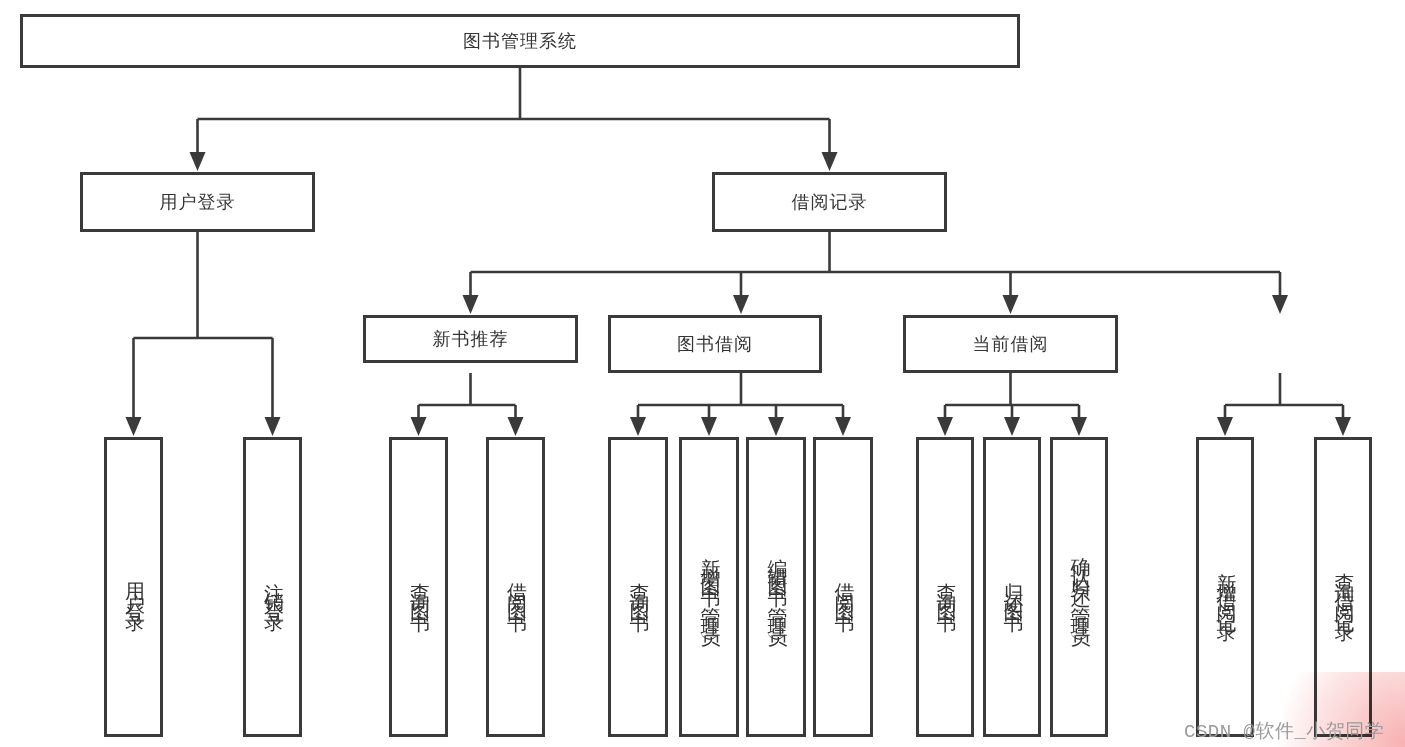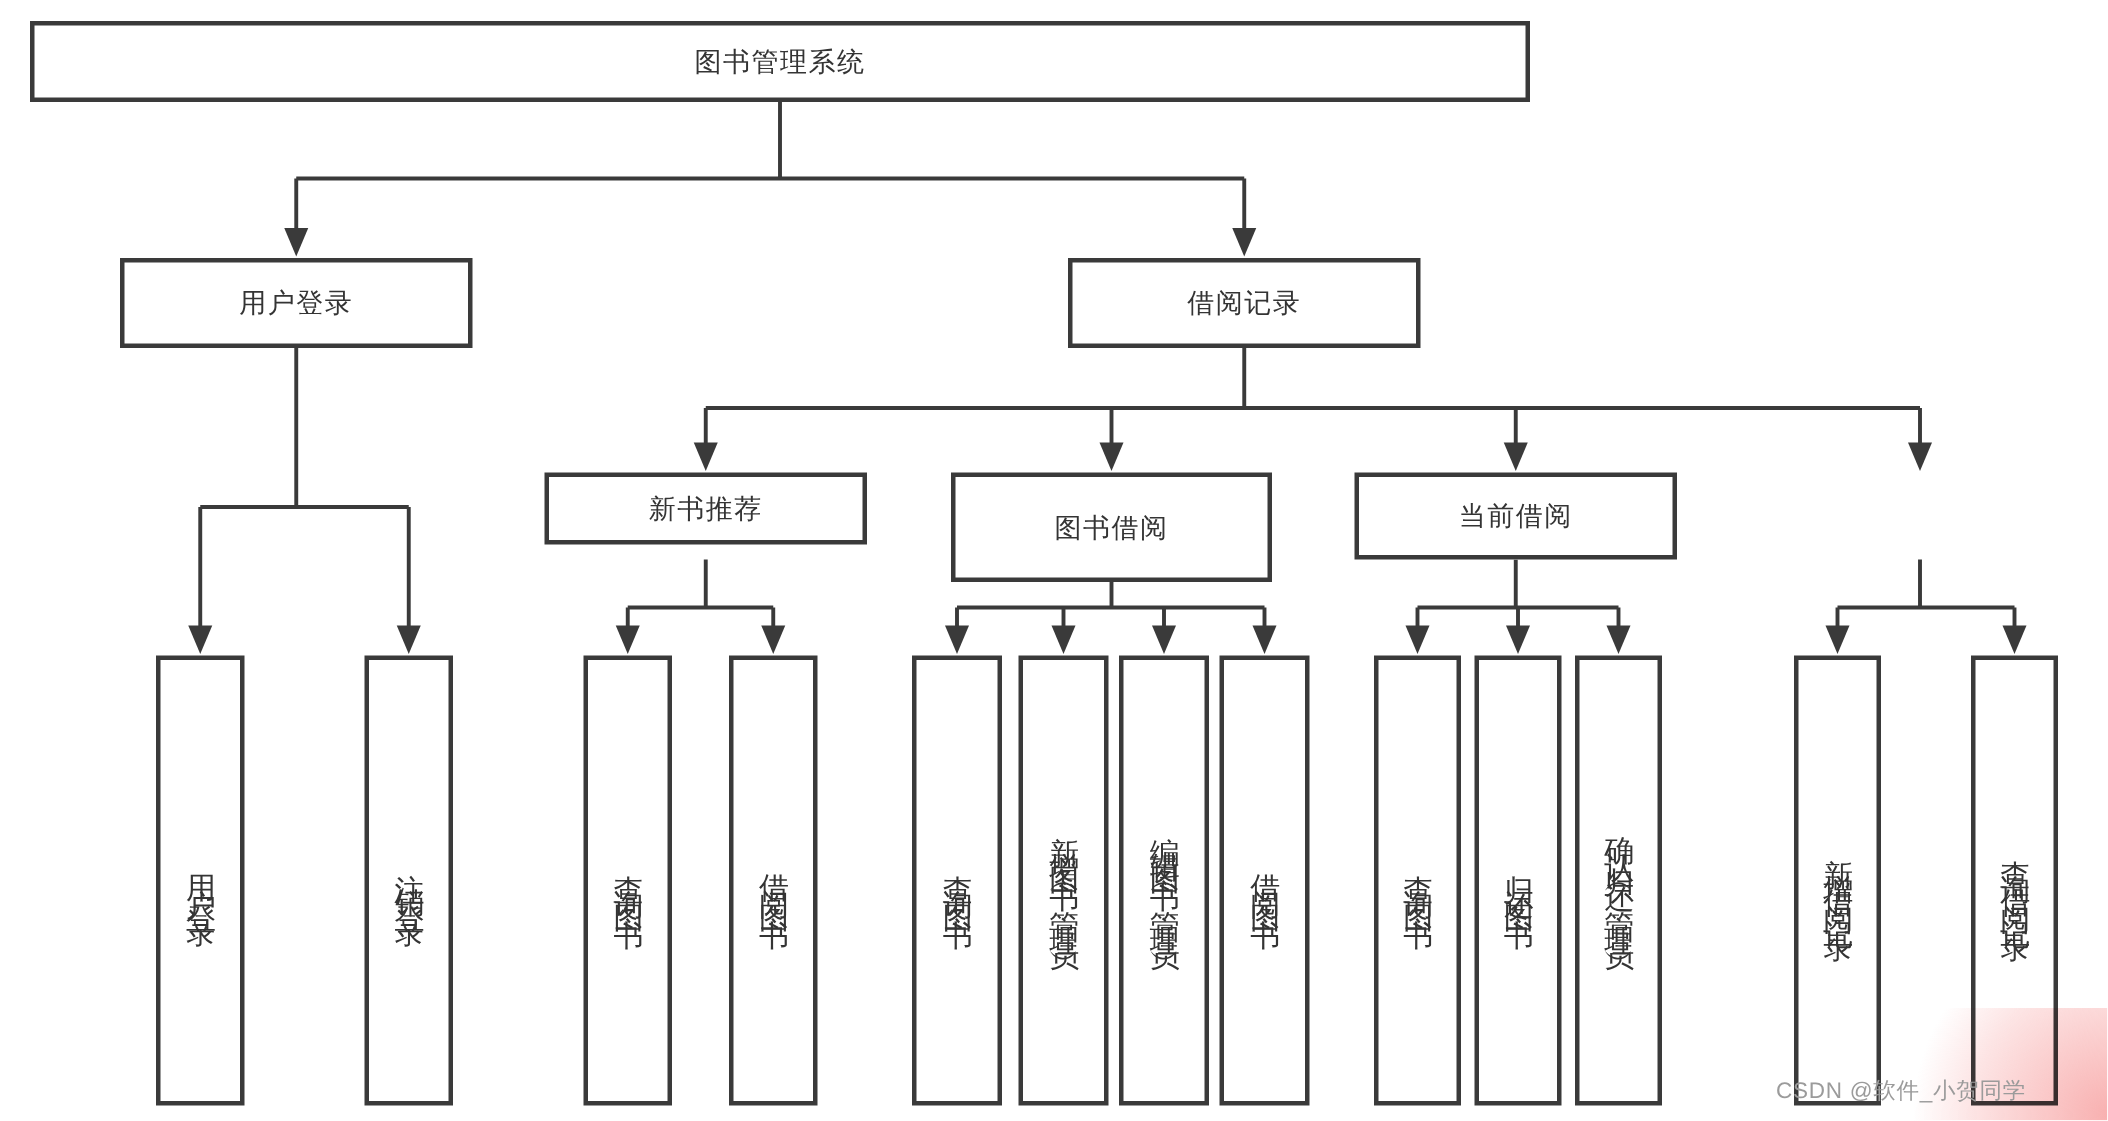--- a/index.html
+++ b/index.html
@@ -1,20 +1,20 @@
 <!DOCTYPE html>
 <html><head>
 <meta charset="utf-8">
 <style>
   html,body{margin:0;padding:0;background:#ffffff;}
   .stage{
     position:relative;
     width:1405px;height:747px;
     background:#ffffff;
-    font-family:Liberation Sans, sans-serif;
+    font-family:Liberation Mono, monospace;
     overflow:hidden;
   }
   .box{
     position:absolute;
     box-sizing:border-box;
     background:#ffffff;
     border:3px solid #3a3a3a;
     display:flex;
     align-items:center;
     justify-content:center;
@@ -50,21 +50,21 @@
     position:absolute;
     right:0;bottom:0;
     width:150px;height:75px;
     background:radial-gradient(circle at 100% 95%, rgba(246,150,150,0.75), rgba(246,150,150,0.25) 55%, rgba(246,150,150,0) 78%);
     mix-blend-mode:multiply;
     pointer-events:none;
   }
   .watermark{
     position:absolute;
     left:1184px;top:718px;
-    font-size:15px;
+    font-size:19px;
     color:#9b9b9b;
     white-space:nowrap;
     letter-spacing:0.5px;
   }
 </style>
 </head>
 <body>
 
 <div class="stage">
 
@@ -125,21 +125,21 @@
   <div class="box h" style="left:80px;top:172px;width:235px;height:60px">
     <span>用户登录</span>
   </div>
   <div class="box h" style="left:712px;top:172px;width:235px;height:60px">
     <span>借阅记录</span>
   </div>
 
   <div class="box h" style="left:363px;top:315px;width:215px;height:48px">
     <span>新书推荐</span>
   </div>
-  <div class="box h" style="left:634px;top:315px;width:214px;height:73px">
+  <div class="box h" style="left:608px;top:315px;width:214px;height:58px">
     <span>图书借阅</span>
   </div>
   <div class="box h" style="left:903px;top:315px;width:215px;height:58px">
     <span>当前借阅</span>
   </div>
 
   <div class="box leaf" style="left:104px;top:437px;width:59px;height:300px">
     <span>用户登录</span>
   </div>
   <div class="box leaf" style="left:243px;top:437px;width:59px;height:300px">

